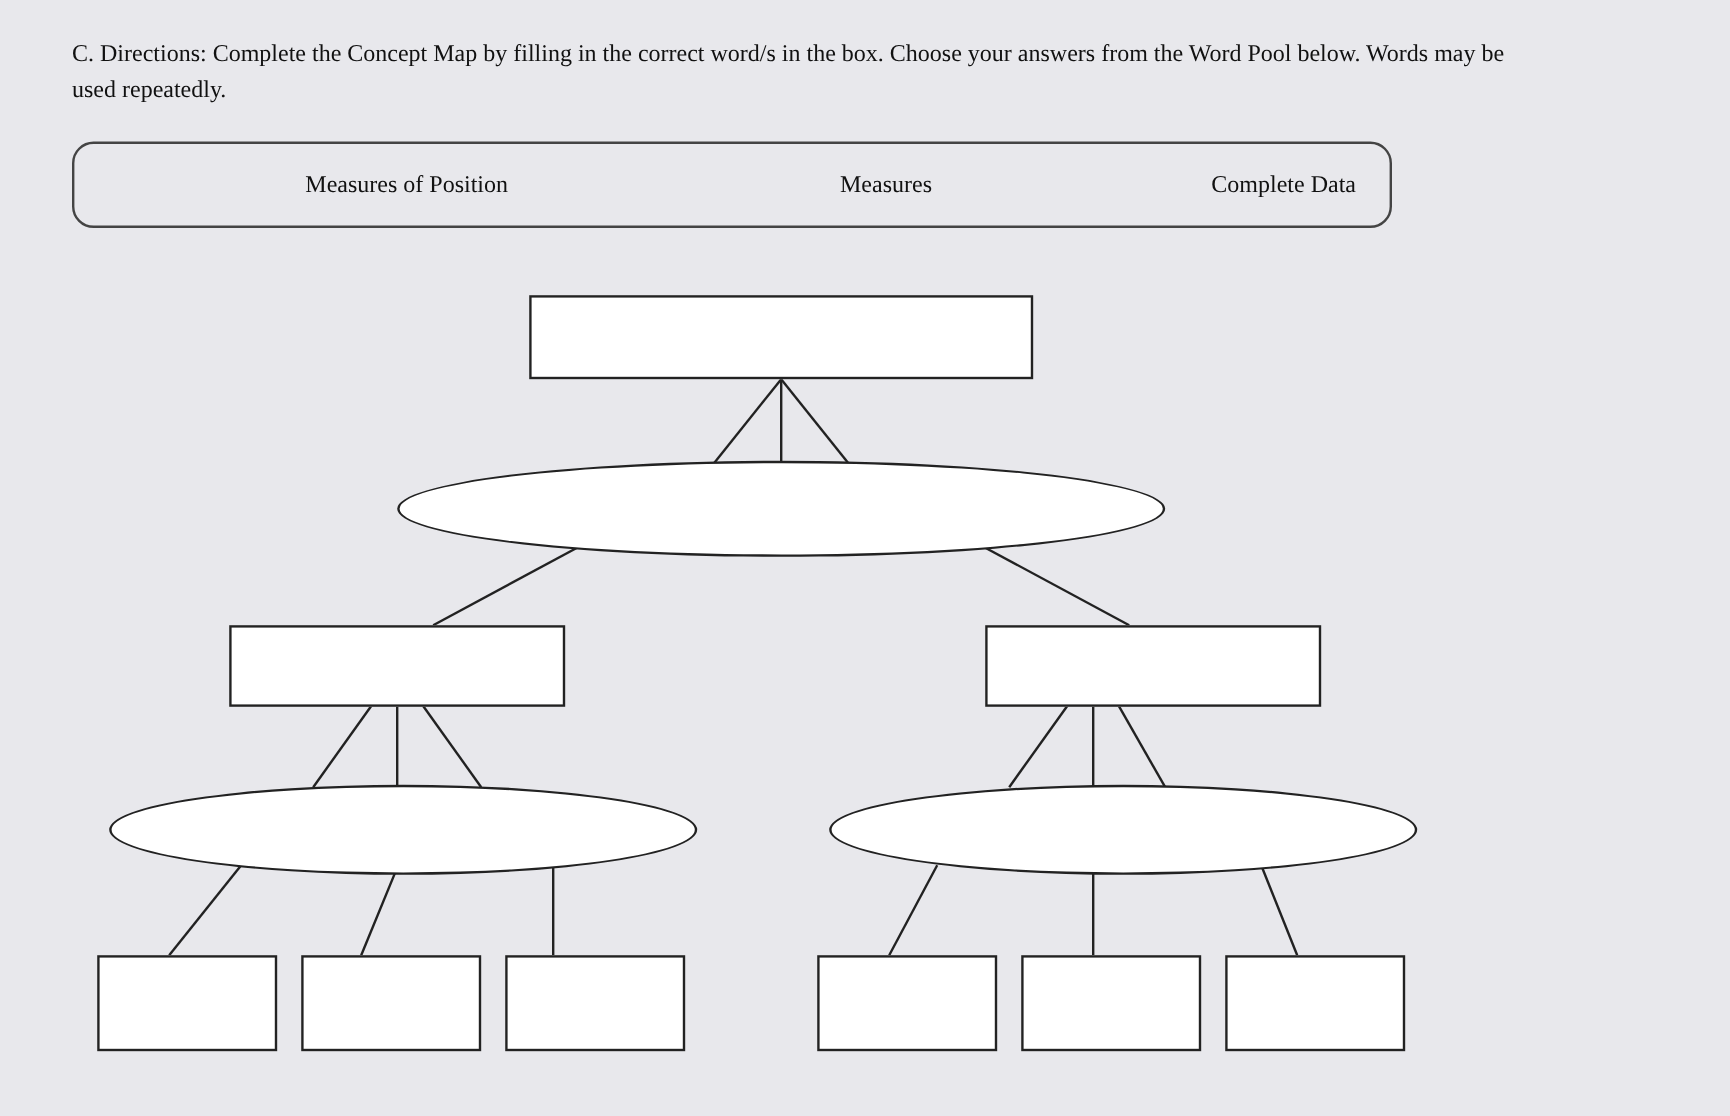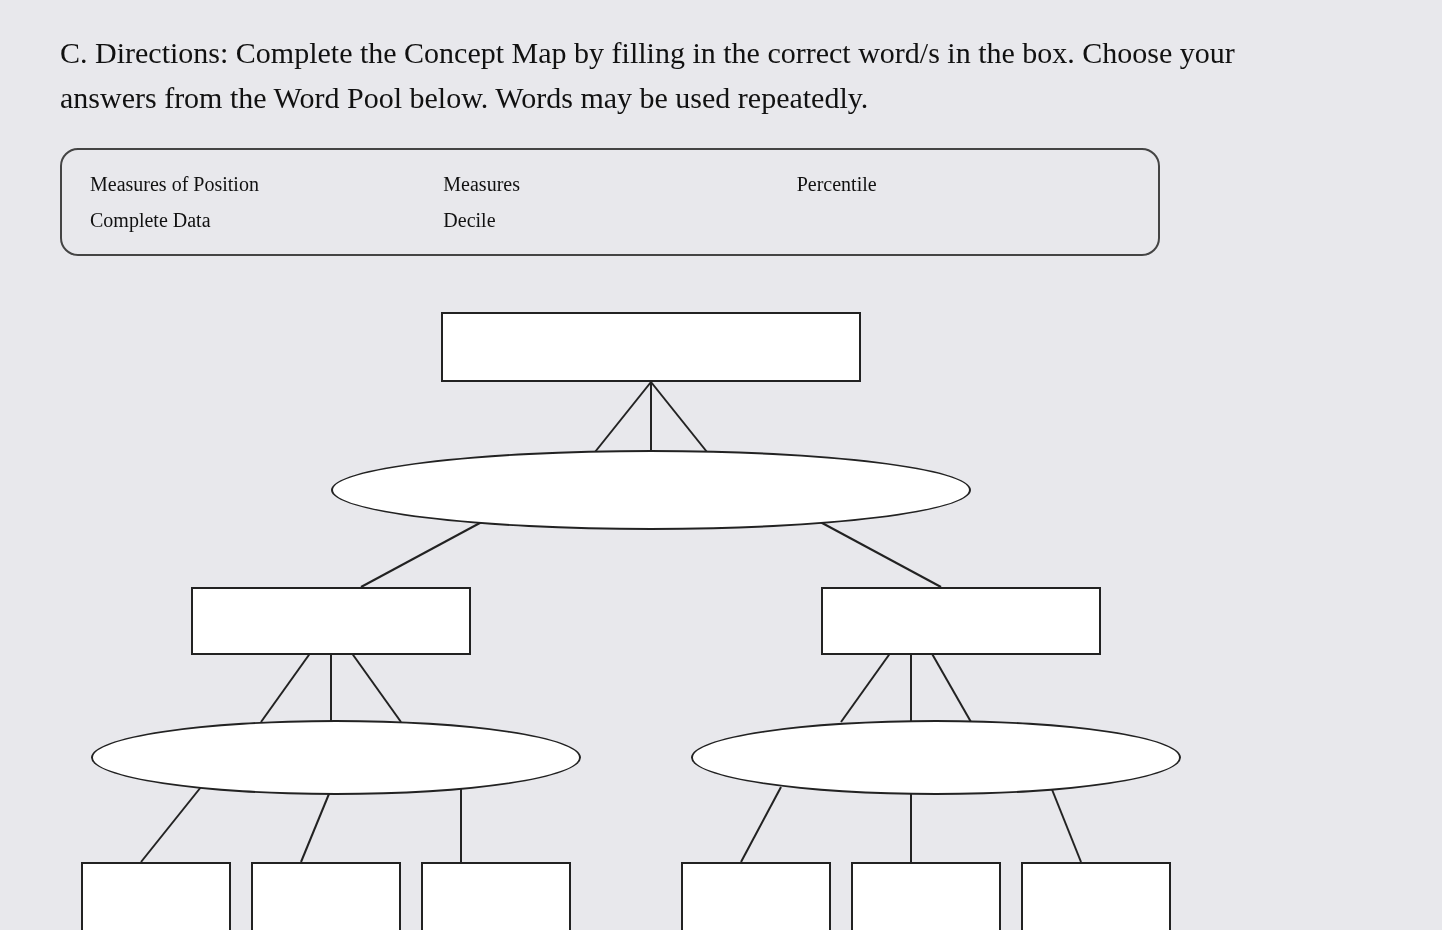--- a/index.html
+++ b/index.html
@@ -5,21 +5,21 @@
     * { box-sizing: border-box; margin: 0; padding: 0; }
     body {
       background: #e8e8ec;
       font-family: 'Times New Roman', Times, serif;
       width: 1442px;
       min-height: 930px;
       padding: 30px 60px;
     }
 
     .directions {
-      font-size: 30px;
+      font-size: 20px;
       line-height: 1.5;
       color: #111;
       margin-bottom: 28px;
       max-width: 1200px;
     }
 
     .word-pool {
       border: 2px solid #444;
       border-radius: 18px;
       padding: 18px 28px;
@@ -28,20 +28,21 @@
       gap: 4px 20px;
       margin-bottom: 36px;
       background: transparent;
       max-width: 1100px;
     }
 
     .word-pool-item {
       font-size: 20px;
       color: #111;
       line-height: 1.6;
+      text-align: right;
     }
 
     
     .concept-map {
       position: relative;
       width: 1320px;
       height: 680px;
       margin: 0 auto;
     }
 
@@ -85,23 +86,21 @@
     }
   </style>
 </head>
 <body>
 
 <p class="directions">C. Directions: Complete the Concept Map by filling in the correct word/s in the box. Choose your answers from the Word Pool below. Words may be used repeatedly.</p>
 
 <div class="word-pool">
   <span class="word-pool-item">Measures of Position</span>
   <span class="word-pool-item">Measures</span>
-  <span class="word-pool-item">Percentile</span>
   <span class="word-pool-item">Complete Data</span>
-  <span class="word-pool-item">Decile</span>
 </div>
 
 <div class="concept-map">
 
   <svg class="connector-svg">
 
     <line x1="590" y1="90" x2="530" y2="165"></line>
     <line x1="590" y1="90" x2="590" y2="165"></line>
     <line x1="590" y1="90" x2="650" y2="165"></line>
 

